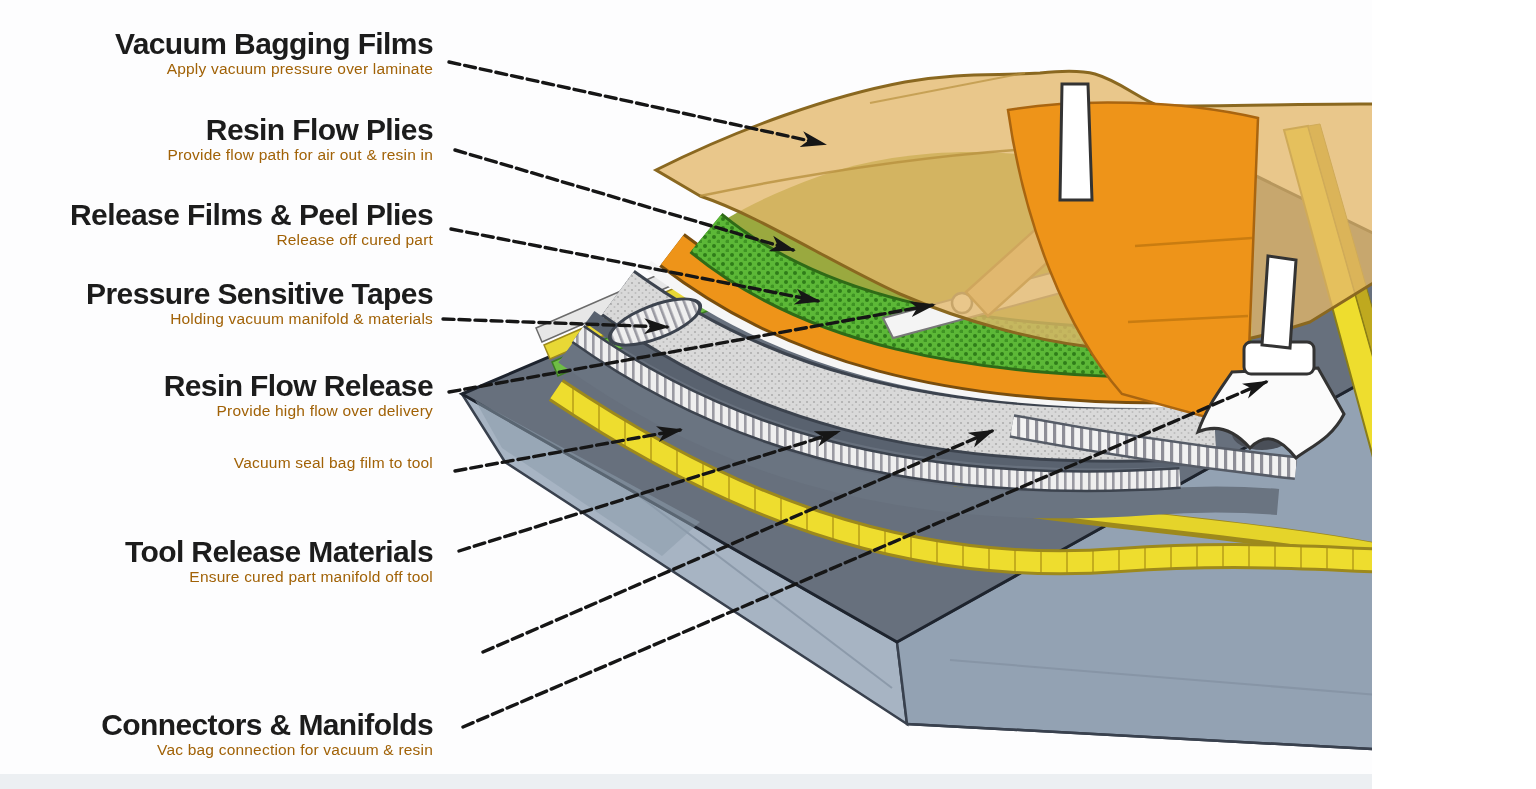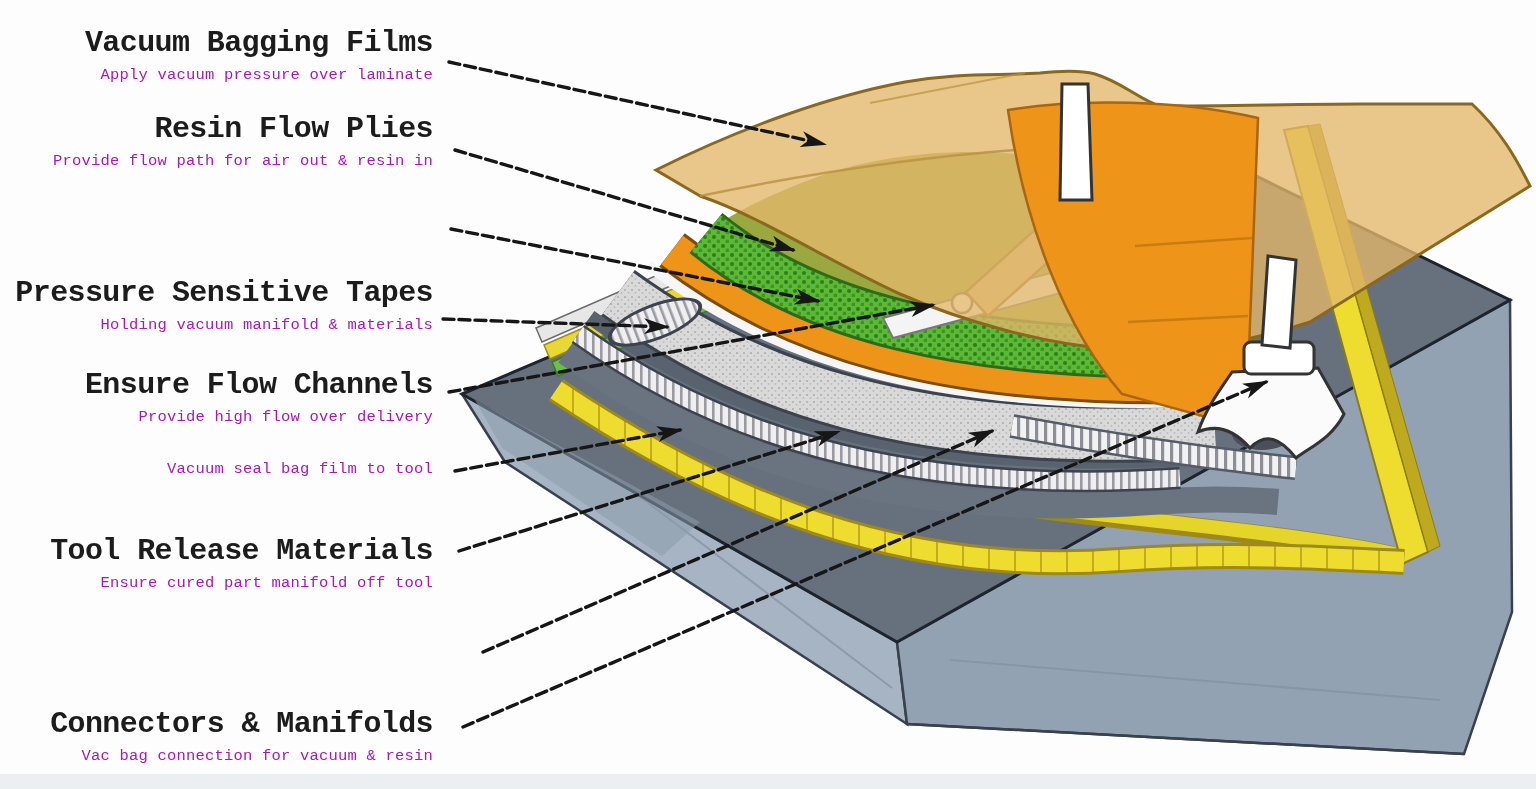--- a/index.html
+++ b/index.html
@@ -1,23 +1,23 @@
 <!DOCTYPE html>
 <html><head>
 <meta charset="utf-8">
 <style>
   html,body{margin:0;padding:0;background:#ffffff;}
   #canvas{
-    position:relative;width:1536px;height:789px;overflow:hidden;
-    background:#fdfdfe;font-family:Liberation Mono, monospace;
+    position:relative;width:1372px;height:789px;overflow:hidden;
+    background:#fdfdfe;font-family:Liberation Sans, sans-serif;
   }
   #art{position:absolute;left:0;top:0;}
   .label{position:absolute;left:0;width:433px;text-align:right;pointer-events:none;}
   .label .t{font-weight:700;font-size:30px;line-height:1.04;letter-spacing:-0.6px;color:#1c1c1c;}
-  .label .s{font-size:15.5px;line-height:1.25;color:#a21caf;margin-top:7px;letter-spacing:0.2px;}
+  .label .s{font-size:15.5px;line-height:1.25;color:#a16207;margin-top:0;letter-spacing:0.2px;}
   .bottombar{position:absolute;left:0;right:0;bottom:0;height:15px;background:#ecEFF2;background:#eceff2;}
 </style>
 </head>
 <body>
 
 <div id="canvas">
 
 <svg id="art" width="1536" height="789" viewBox="0 0 1536 789">
   <defs>
     <marker id="ah" viewBox="0 0 26 18" markerWidth="26" markerHeight="18" refX="23" refY="9" orient="auto" markerUnits="userSpaceOnUse">
@@ -165,26 +165,30 @@
 </svg>
 
   <div class="label" style="top:28px">
     <div class="t">Vacuum Bagging Films</div>
     <div class="s">Apply vacuum pressure over laminate</div>
   </div>
   <div class="label" style="top:114px">
     <div class="t">Resin Flow Plies</div>
     <div class="s">Provide flow path for air out &amp; resin in</div>
   </div>
+  <div class="label" style="top:199px">
+    <div class="t">Release Films &amp; Peel Plies</div>
+    <div class="s">Release off cured part</div>
+  </div>
   <div class="label" style="top:278px">
     <div class="t">Pressure Sensitive Tapes</div>
     <div class="s">Holding vacuum manifold &amp; materials</div>
   </div>
   <div class="label" style="top:370px">
-    <div class="t">Ensure Flow Channels</div>
+    <div class="t">Resin Flow Release</div>
     <div class="s">Provide high flow over delivery</div>
   </div>
   <div class="label" style="top:453px">
     <div class="s">Vacuum seal bag film to tool</div>
   </div>
   <div class="label" style="top:536px">
     <div class="t">Tool Release Materials</div>
     <div class="s">Ensure cured part manifold off tool</div>
   </div>
   <div class="label" style="top:709px">

